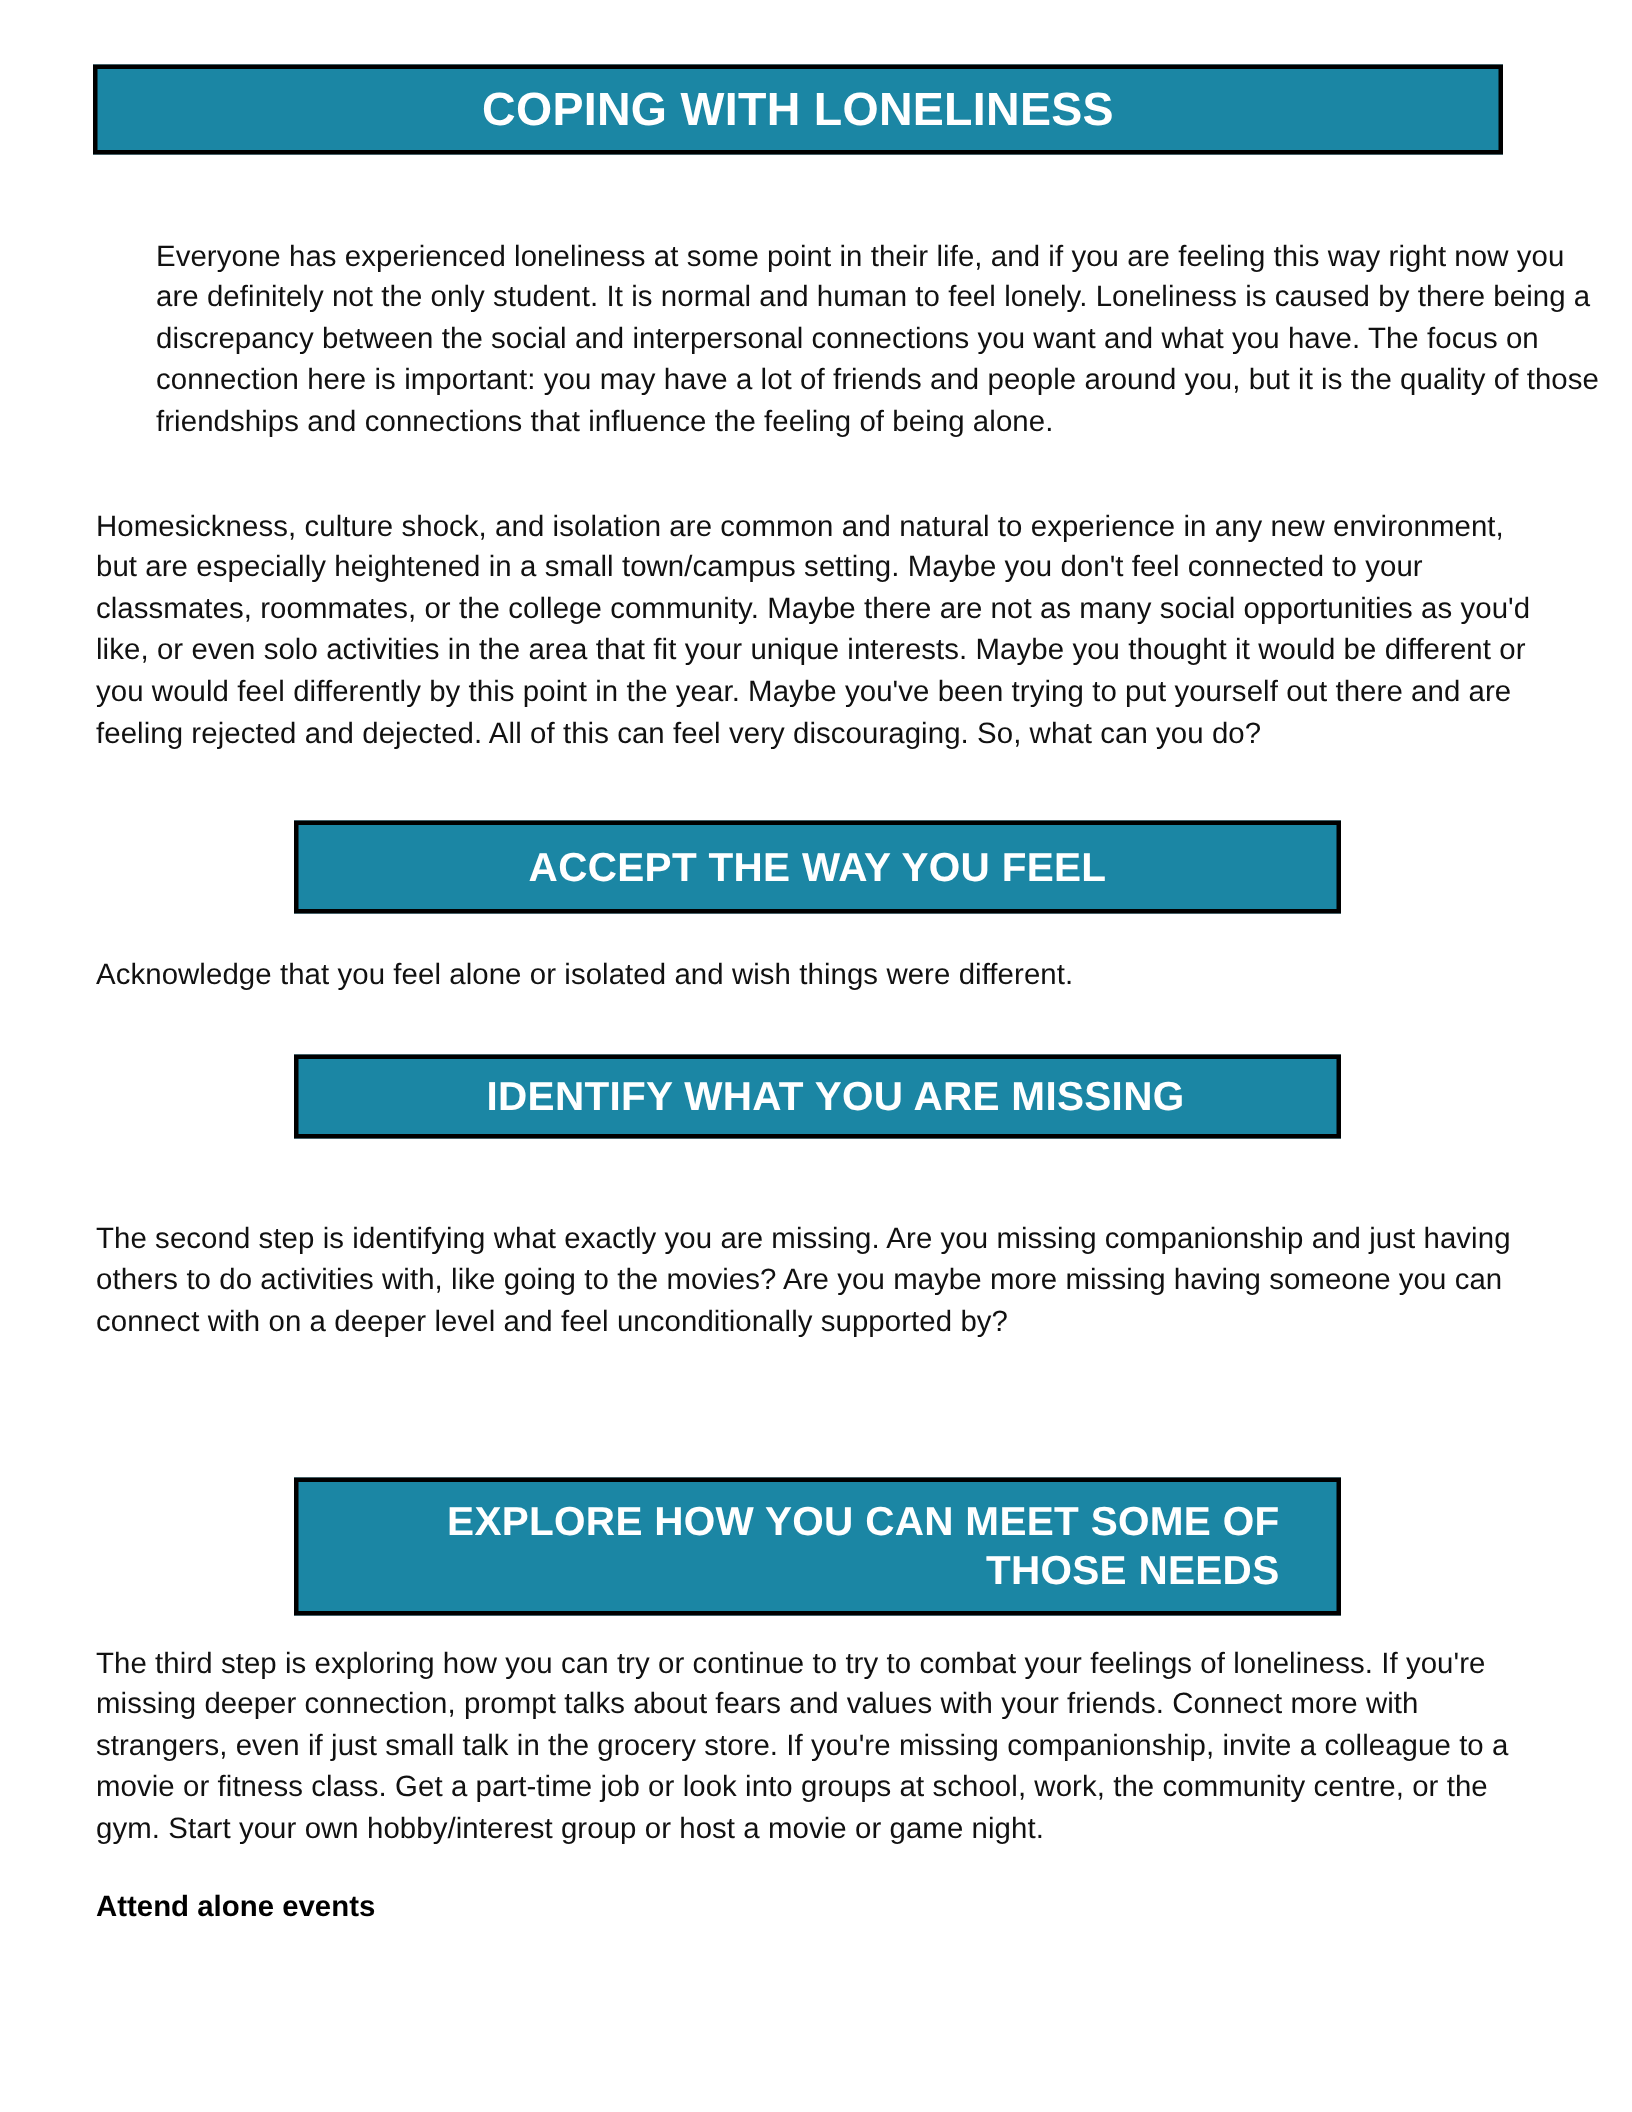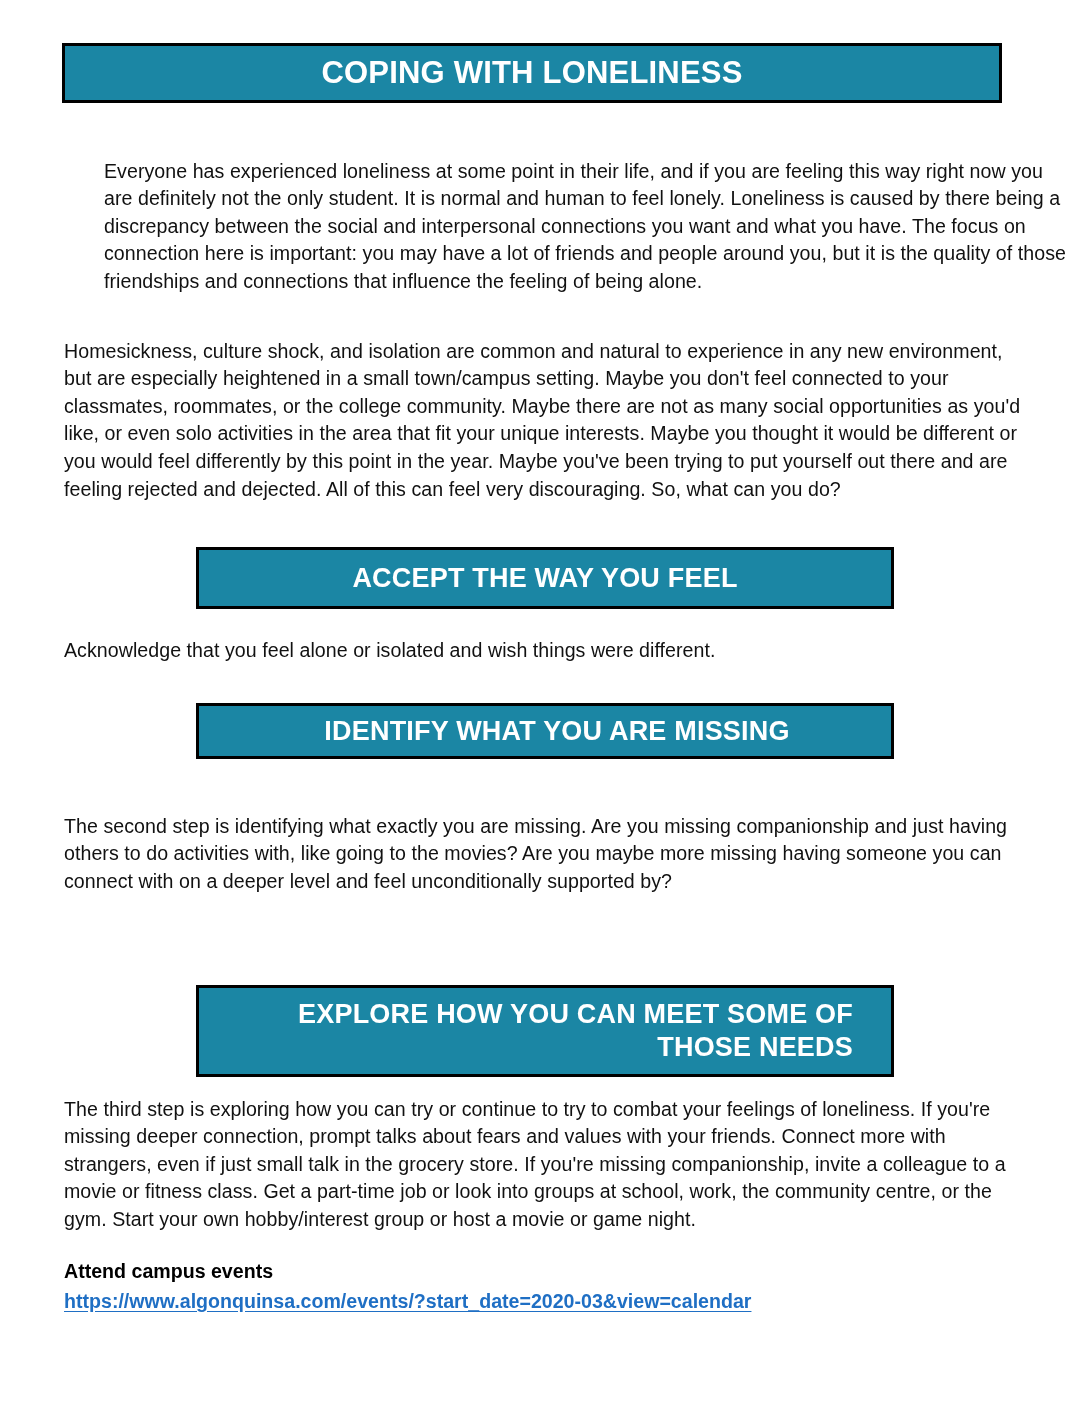--- a/index.html
+++ b/index.html
@@ -126,17 +126,16 @@
   </div>
 
   <p class="para p-second">The second step is identifying what exactly you are missing. Are you missing companionship and just having others to do activities with, like going to the movies? Are you maybe more missing having someone you can connect with on a deeper level and feel unconditionally supported by?</p>
 
   <div class="banner banner-section banner-explore">
     <span class="banner-text">EXPLORE HOW YOU CAN MEET SOME OF THOSE NEEDS</span>
   </div>
 
   <p class="para p-third">The third step is exploring how you can try or continue to try to combat your feelings of loneliness. If you're missing deeper connection, prompt talks about fears and values with your friends. Connect more with strangers, even if just small talk in the grocery store. If you're missing companionship, invite a colleague to a movie or fitness class. Get a part-time job or look into groups at school, work, the community centre, or the gym. Start your own hobby/interest group or host a movie or game night.</p>
 
-  <div class="bold-label">Attend campus events</div>
+  <div class="bold-label">Attend alone events</div>
 
-  <a class="link">https://www.algonquinsa.com/events/?start_date=2020-03&amp;view=calendar</a>
 
 </div>
 
 </body></html>

